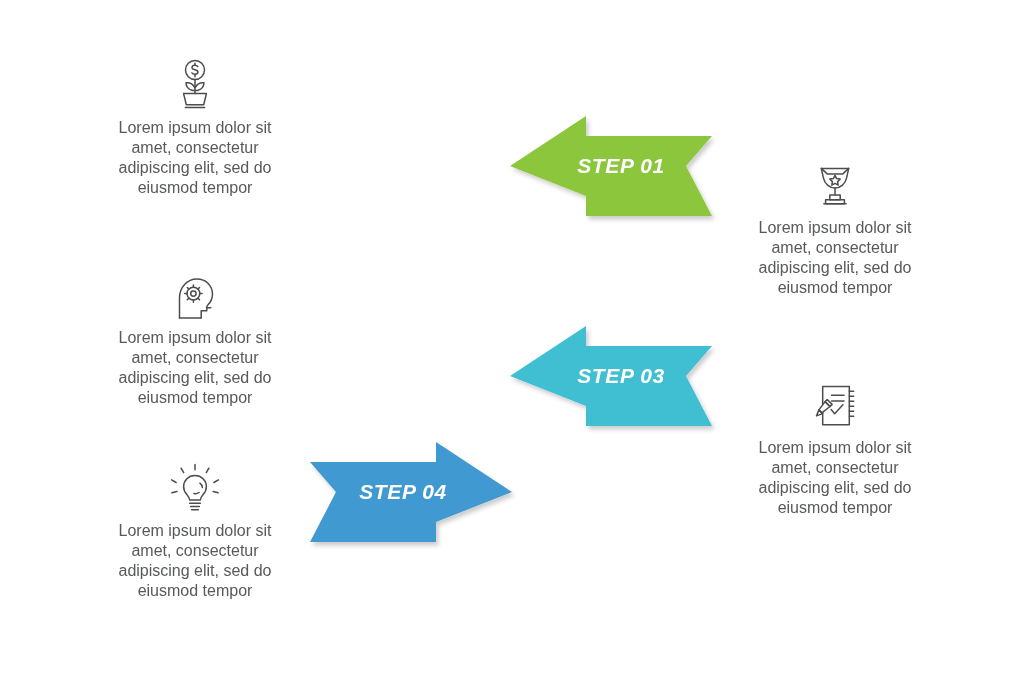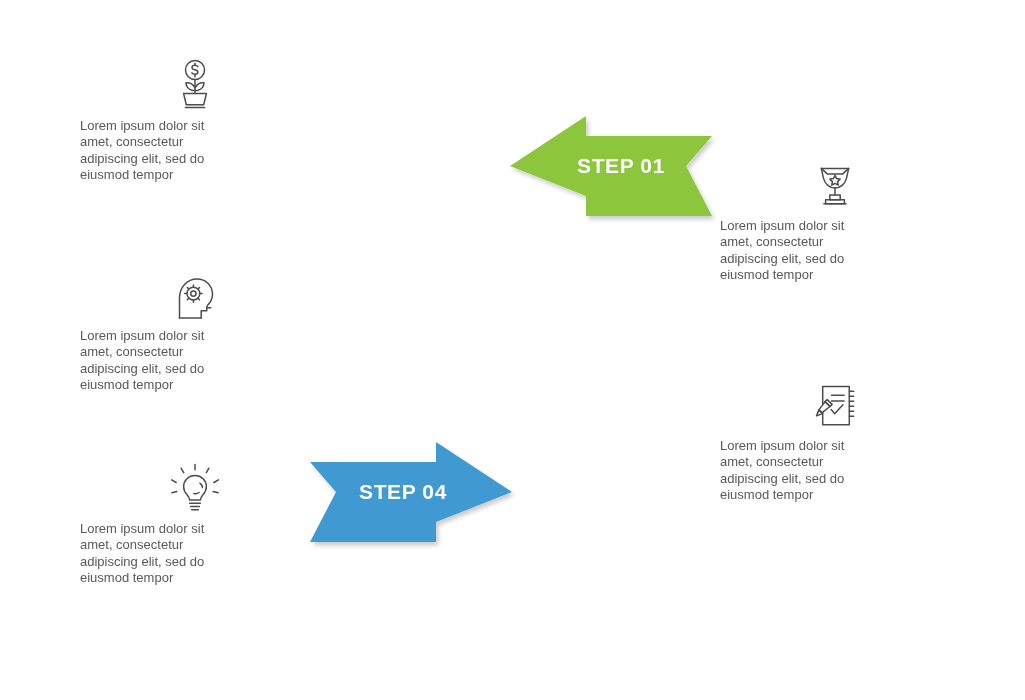--- a/index.html
+++ b/index.html
@@ -1,33 +1,33 @@
 <!DOCTYPE html>
 <html><head>
 <meta charset="utf-8">
 <style>
   html,body{margin:0;padding:0;background:#ffffff;}
   body{width:1025px;height:700px;position:relative;overflow:hidden;
        font-family:"Liberation Sans","DejaVu Sans",sans-serif;}
   .stage{position:absolute;inset:0;width:1025px;height:700px;}
 
-  .arrow{position:absolute;}
+  .arrow{position:absolute;font-style:italic;}
   .arrow svg{display:block;overflow:visible;}
   .arrow .label{
     position:absolute;top:0;left:0;width:100%;height:100%;
     display:flex;align-items:center;justify-content:center;
     color:#ffffff;font-weight:bold;font-size:21px;letter-spacing:.6px;
     pointer-events:none;
   }
   .arrow.left .label{transform:translateX(10px);}
   .arrow.right .label{transform:translateX(-8px);}
 
   .block{position:absolute;width:230px;}
   .desc{
-    font-size:13px;line-height:1.26;color:#58595b;text-align:left;
+    font-size:16px;line-height:1.26;color:#58595b;text-align:center;
     white-space:pre-line;
   }
   .icon{display:flex;align-items:center;justify-content:center;height:66px;}
   .icon svg{display:block;}
 </style>
 </head>
 <body>
 
 <div class="stage">
 
@@ -124,20 +124,31 @@
         <filter id="sh1" x="-20%" y="-20%" width="150%" height="160%">
           <feDropShadow dx="2.5" dy="3.5" stdDeviation="2.2" flood-color="#000000" flood-opacity="0.20"></feDropShadow>
         </filter>
       </defs>
       <path filter="url(#sh1)" d="M2 54 L78 4 L78 24 L204 24 L178 54 L204 104 L78 104 L78 84 Z" fill="#8cc63e"></path>
     </svg>
     <div class="label">STEP 01</div>
   </div>
 
 
+  <div class="arrow left" style="left:508px;top:322px;width:206px;height:108px;">
+    <svg width="206" height="108" viewBox="0 0 206 108">
+      <defs>
+        <filter id="sh3" x="-20%" y="-20%" width="150%" height="160%">
+          <feDropShadow dx="2.5" dy="3.5" stdDeviation="2.2" flood-color="#000000" flood-opacity="0.20"></feDropShadow>
+        </filter>
+      </defs>
+      <path filter="url(#sh3)" d="M2 54 L78 4 L78 24 L204 24 L178 54 L204 104 L78 104 L78 84 Z" fill="#41bfd3"></path>
+    </svg>
+    <div class="label">STEP 03</div>
+  </div>
 
   <div class="arrow right" style="left:308px;top:438px;width:206px;height:108px;">
     <svg width="206" height="108" viewBox="0 0 206 108">
       <defs>
         <filter id="sh4" x="-20%" y="-20%" width="150%" height="160%">
           <feDropShadow dx="2.5" dy="3.5" stdDeviation="2.2" flood-color="#000000" flood-opacity="0.20"></feDropShadow>
         </filter>
       </defs>
       <path filter="url(#sh4)" d="M204 54 L128 4 L128 24 L2 24 L28 54 L2 104 L128 104 L128 84 Z" fill="#4099d0"></path>
     </svg>

